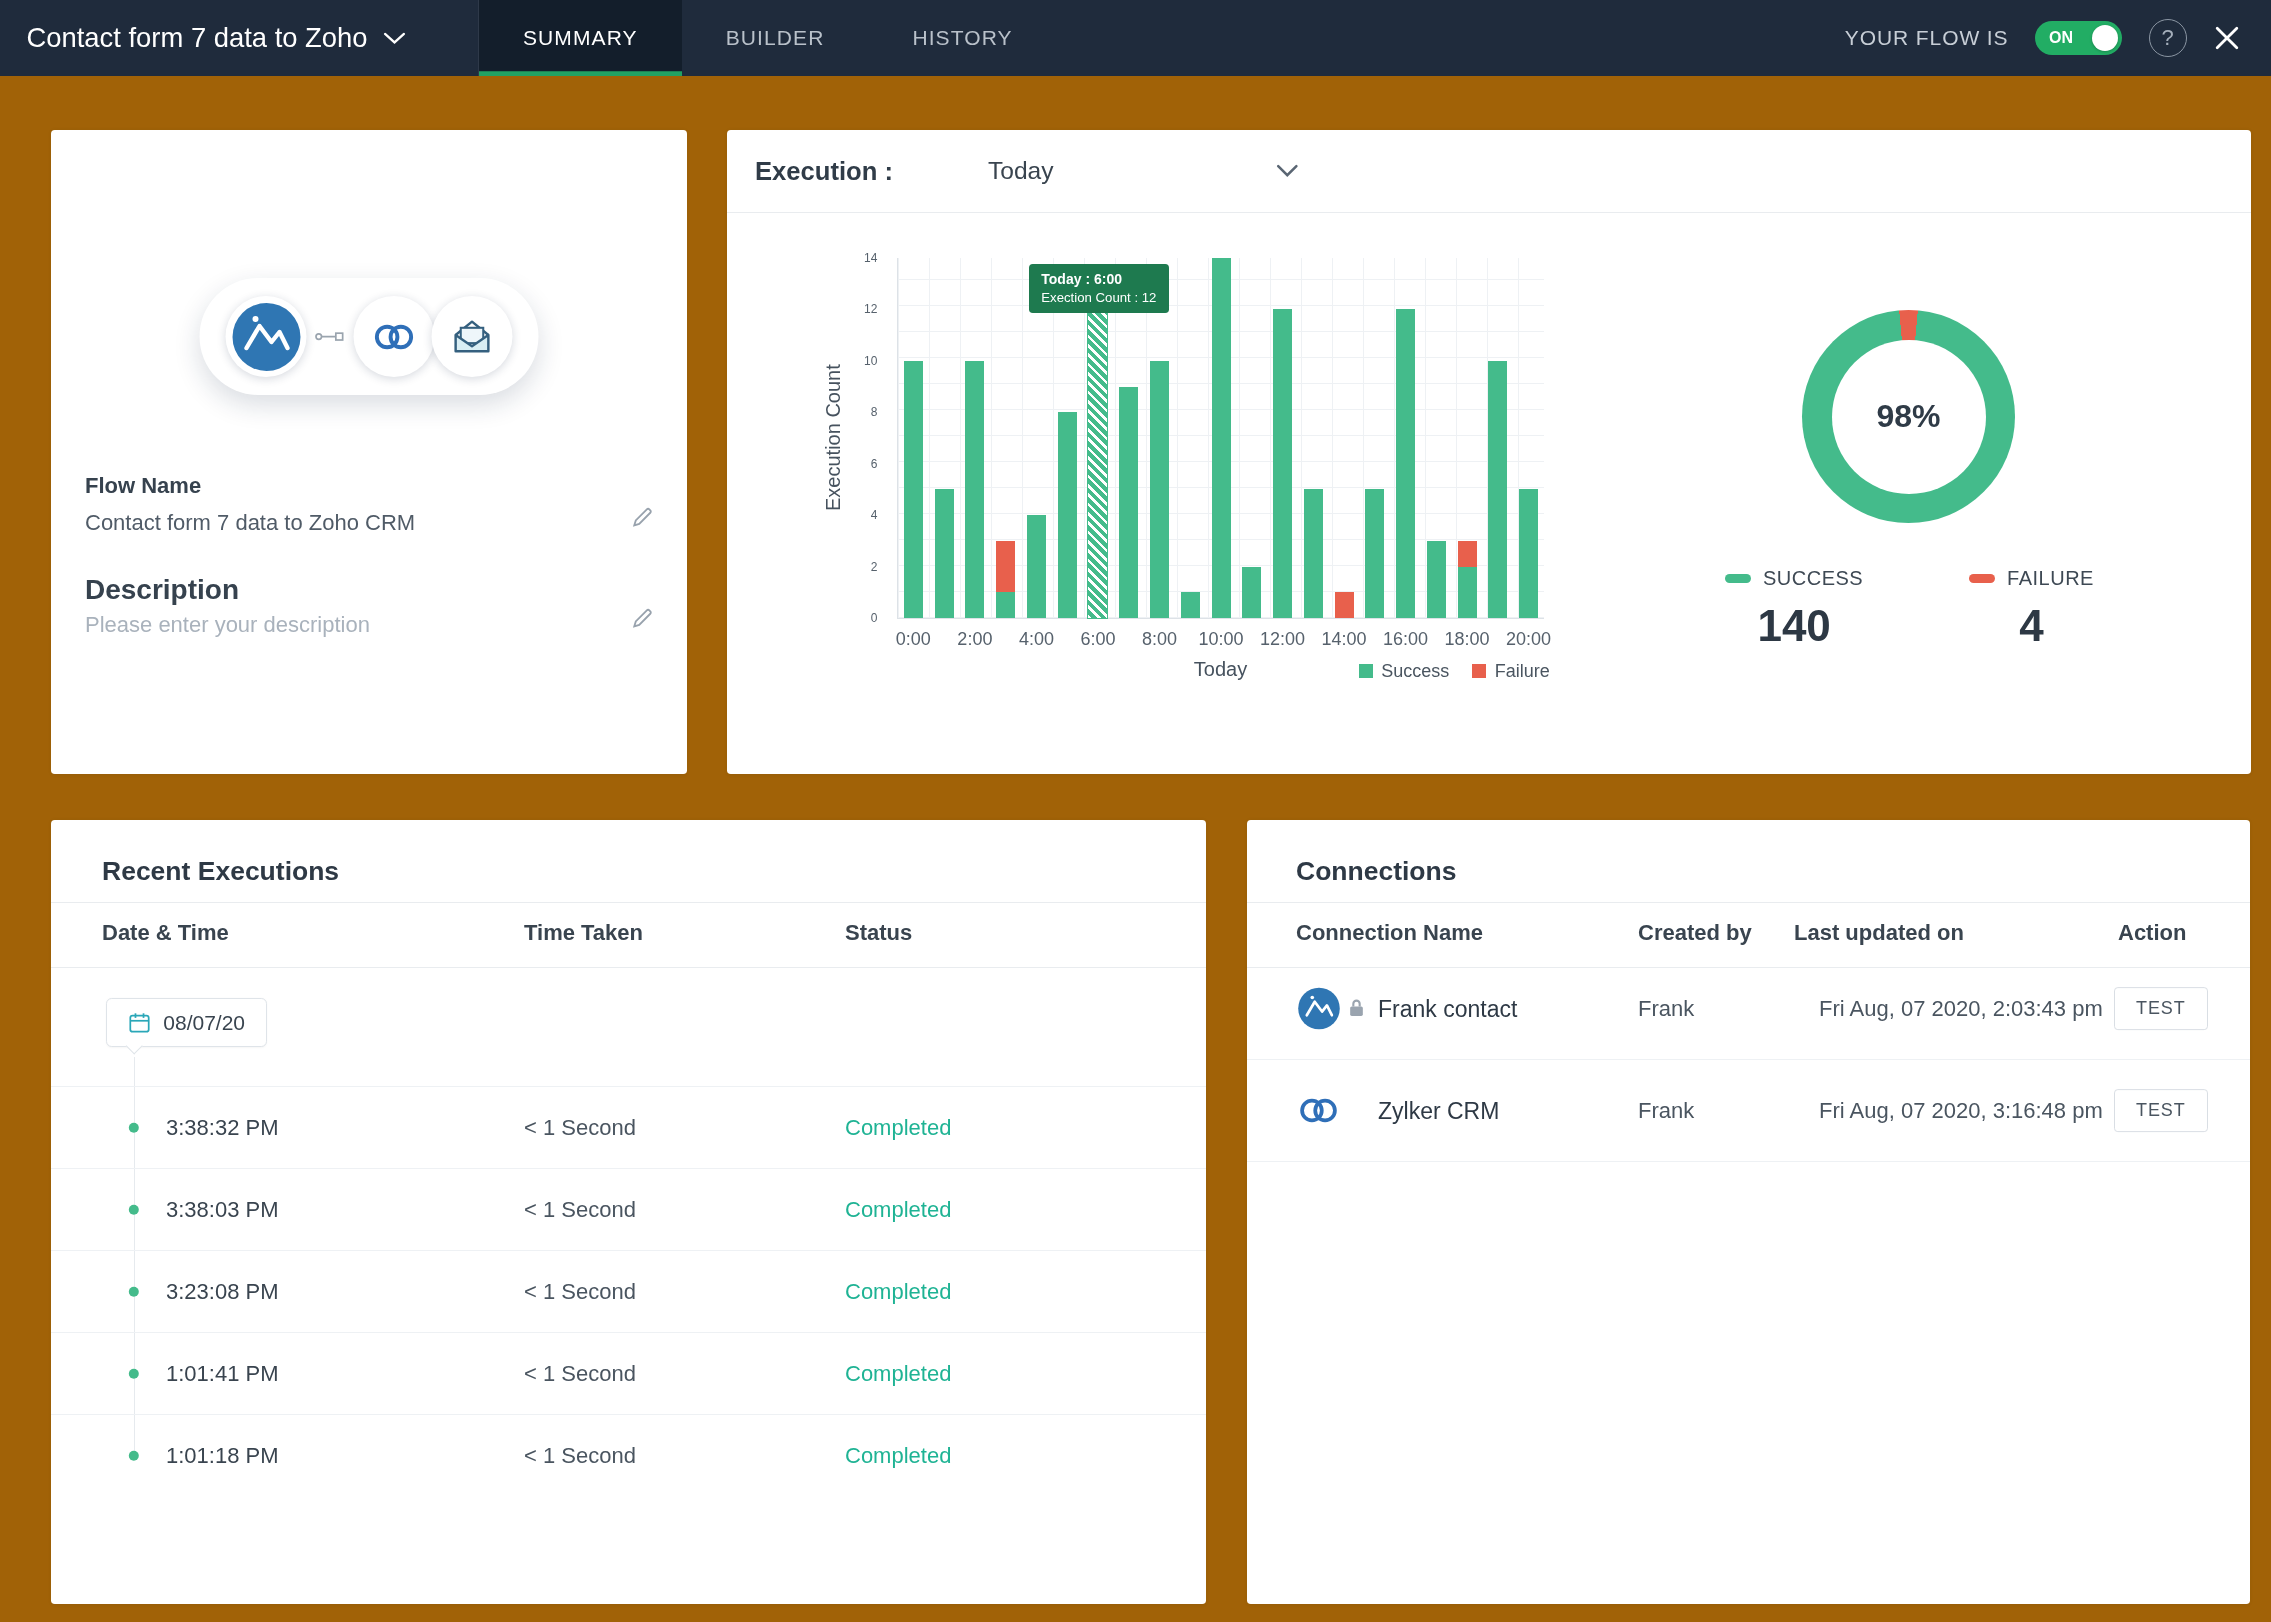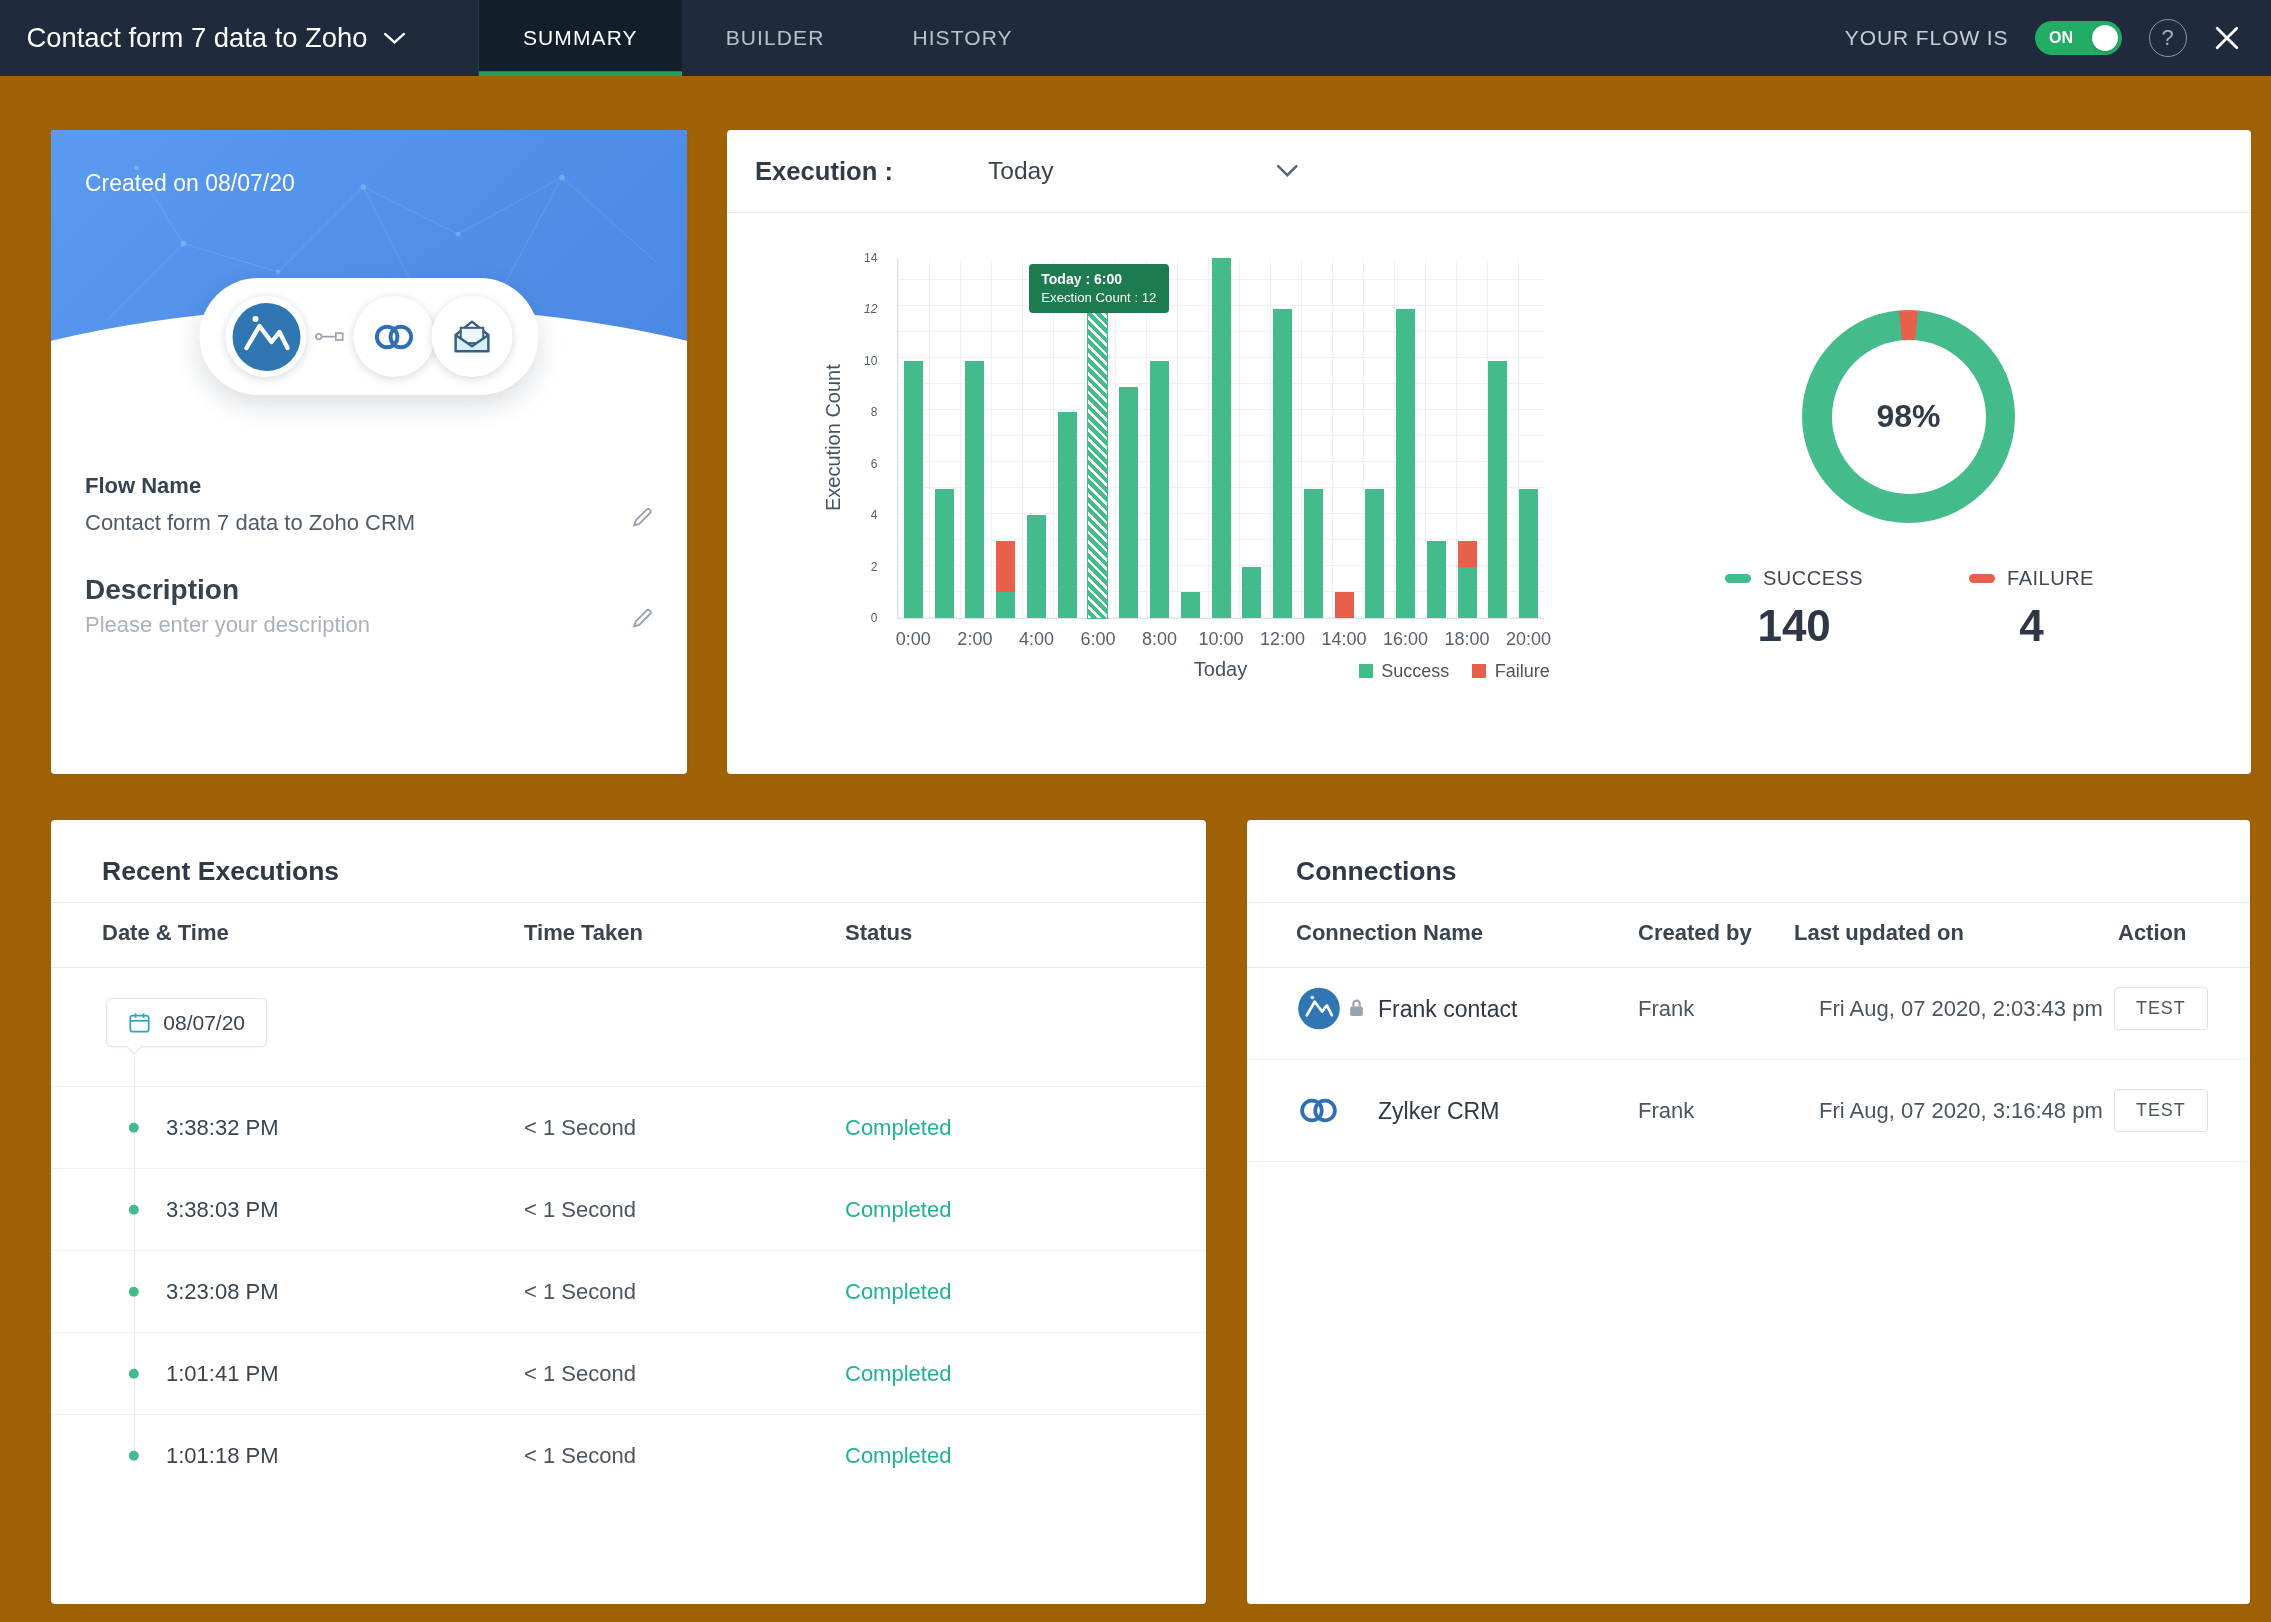--- a/index.html
+++ b/index.html
@@ -141,37 +141,20 @@
         </div>
       <div class="close-btn">
         <svg width="28" height="28" viewBox="0 0 20 20">
             <path d="M3 3 L17 17 M17 3 L3 17" stroke="#fff" stroke-width="2" stroke-linecap="round"></path>
           </svg>
       </div>
     </div>
   </header>
 
   <section class="card" id="overview-card">
-    <div class="blue-head">
-      <svg class="blue-decor" viewBox="0 0 672 252">
-        <g stroke="#ffffff" stroke-width="1" opacity="0.35" fill="none">
-          <path d="M60 200 L140 120 L240 150 L330 60 L430 110 L540 50 L640 140"></path>
-          <path d="M140 120 L90 40 M330 60 L380 160 M540 50 L470 180"></path>
-        </g>
-        <g fill="#ffffff" opacity="0.6">
-          <circle cx="140" cy="120" r="3"></circle>
-            <circle cx="330" cy="60" r="3"></circle>
-            <circle cx="540" cy="50" r="3"></circle>
-          <circle cx="90" cy="40" r="2.5"></circle>
-            <circle cx="430" cy="110" r="2.5"></circle>
-            <circle cx="240" cy="150" r="2.5"></circle>
-        </g>
-      </svg>
-      <span class="created-on">Created on 08/07/20</span>
-    </div>
 
     <div class="app-pill">
       <div class="app-circle">
         <svg width="72" height="72" viewBox="0 0 36 36">
           <circle cx="18" cy="18" r="17" fill="#2f76b3"></circle>
           <path d="M8 23.5 L14.5 12.5 L20.5 20.5 L24.5 15.5 L28.5 23.5" stroke="#fff" stroke-width="2.2" fill="none" stroke-linecap="round" stroke-linejoin="round"></path>
           <circle cx="12.5" cy="9" r="1.5" fill="#fff"></circle>
         </svg>
       </div>
       <svg width="32" height="13.2" viewBox="0 0 30 12">
@@ -223,21 +206,21 @@
 
     <span class="ylab">Execution Count</span>
     <div class="plot">
       <div class="y-ticks">
           <span style="bottom: 0%;">0</span>
           <span style="bottom: 14.2857%;">2</span>
           <span style="bottom: 28.5714%;">4</span>
           <span style="bottom: 42.8571%;">6</span>
           <span style="bottom: 57.1429%;">8</span>
           <span style="bottom: 71.4286%;">10</span>
-          <span style="bottom: 85.7143%; font-style: italic;">12</span>
+          <span style="bottom: 85.7143%;">12</span>
           <span style="bottom: 100%;">14</span>
         </div>
       <div class="bars">
           <div class="slot">
             <div class="bar">
               <div class="seg" style="background: rgb(68, 187, 139); height: 71.4286%;"></div>
             </div>
           </div>
           <div class="slot">
             <div class="bar">

